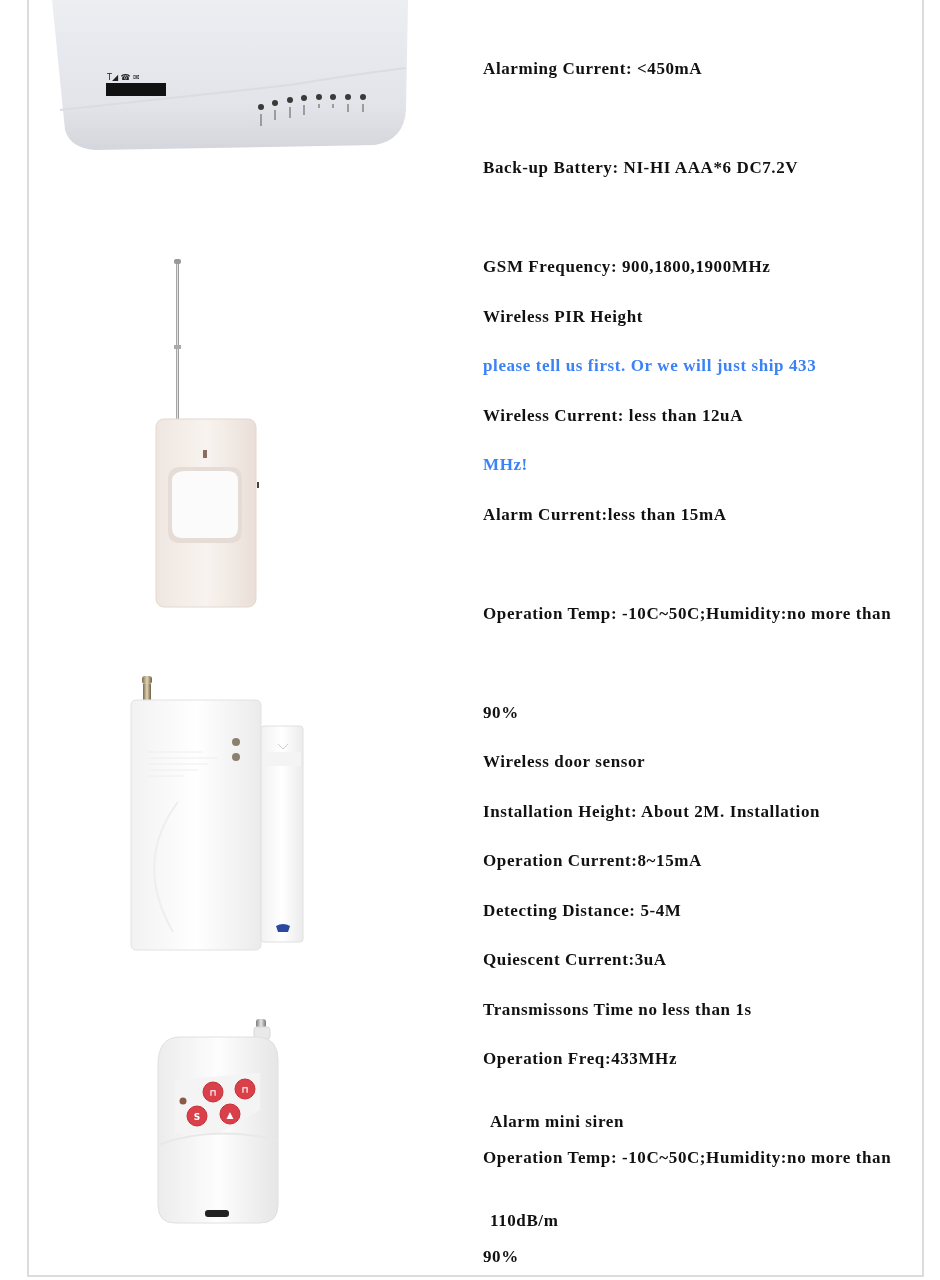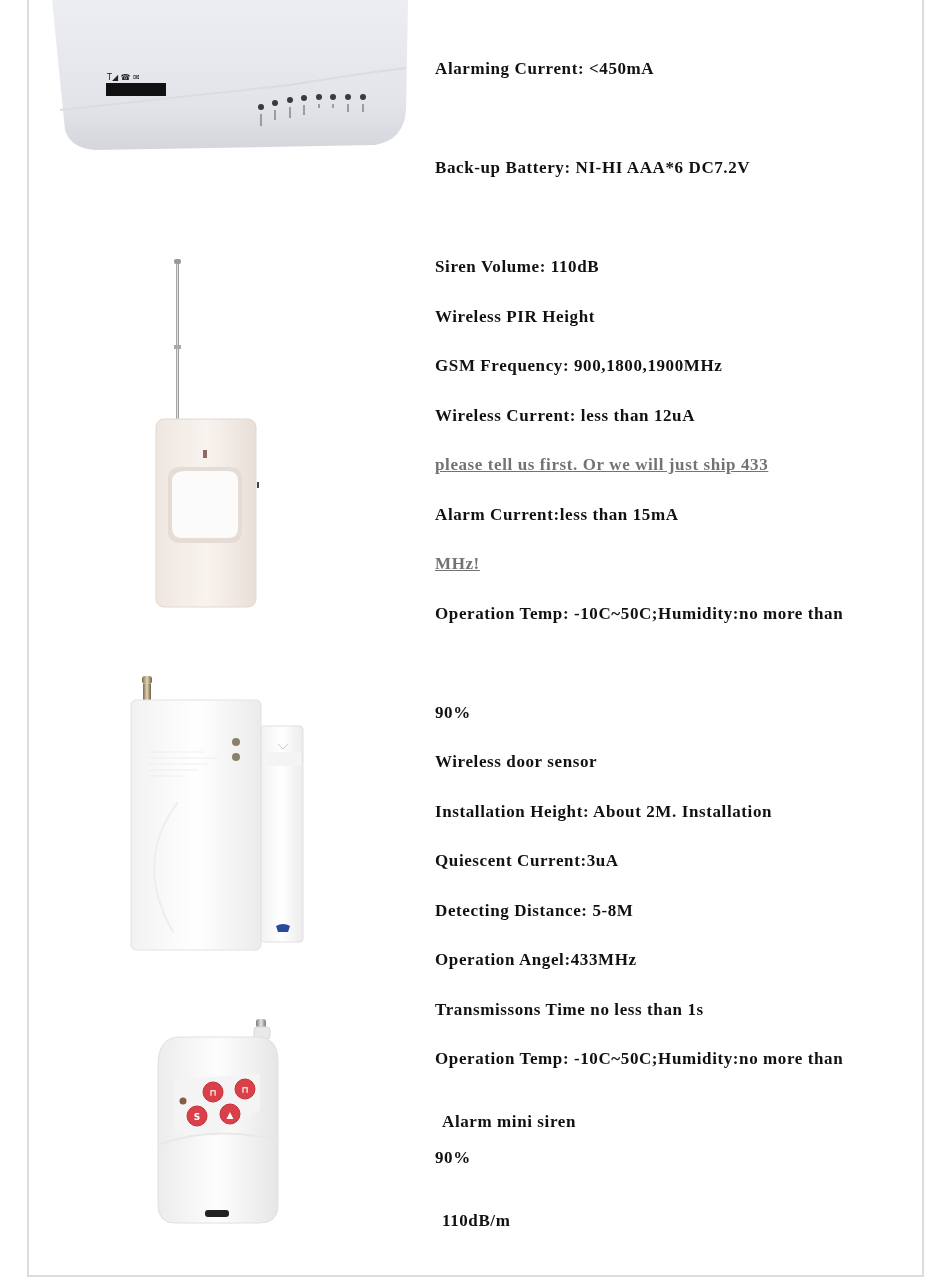--- a/index.html
+++ b/index.html
@@ -13,22 +13,22 @@
       position: absolute;
       font-family: "Liberation Serif", "DejaVu Serif", serif;
       font-size: 17px;
       font-weight: bold;
       color: #111;
       letter-spacing: 0.6px;
       line-height: 33px;
       white-space: pre;
       margin: 0; padding: 0;
     }
-    .spec .line { display: block; height: 33px; }
-    .spec .red { color: #737373; text-decoration: underline; }
+    .spec .line { display: block; height: 33px; margin-left: 48px; }
+    .spec .red { color: #3b82f6; }
     .img { position: absolute; }
     svg { display: block; }
   </style>
 </head>
 <body>
 
 <div class="frame"></div>
 
 <div class="img" style="left:50px; top:0; width:360px; height:155px;">
   <svg width="360" height="155" viewBox="0 0 360 155">
@@ -64,21 +64,20 @@
         <line x1="283" y1="104" x2="283" y2="108"></line>
       <line x1="298" y1="104" x2="298" y2="112"></line>
         <line x1="313" y1="104" x2="313" y2="112"></line>
     </g>
   </svg>
 </div>
 
 <div class="spec" style="left:435px; top:-14px;">
   <span class="line">Alarming Current: &lt;450mA</span>
   <span class="line">Back-up Battery: NI-HI AAA*6 DC7.2V</span>
-  <span class="line">Siren Volume: 110dB</span>
   <span class="line">GSM Frequency: 900,1800,1900MHz</span>
   <span class="line red">please tell us first. Or we will just ship 433</span>
   <span class="line red">MHz!</span>
 </div>
 
 <div class="img" style="left:150px; top:255px; width:115px; height:355px;">
   <svg width="115" height="355" viewBox="0 0 115 355">
     <defs>
       <linearGradient id="ant" x1="0" x2="1">
         <stop offset="0" stop-color="#8a8a8a"></stop>
@@ -102,21 +101,21 @@
   </svg>
 </div>
 
 <div class="spec" style="left:435px; top:234px;">
   <span class="line">Wireless PIR Height</span>
   <span class="line">Wireless Current: less than 12uA</span>
   <span class="line">Alarm Current:less than 15mA</span>
   <span class="line">Operation Temp: -10C~50C;Humidity:no more than</span>
   <span class="line">90%</span>
   <span class="line">Installation Height: About 2M. Installation</span>
-  <span class="line">Detecting Distance: 5-8M</span>
+  <span class="line">Detecting Distance: 5-4M</span>
   <span class="line">Transmissons Time no less than 1s</span>
   
   
 </div>
 
 <div class="img" style="left:128px; top:672px; width:185px; height:282px;">
   <svg width="185" height="282" viewBox="0 0 185 282">
     <defs>
       <linearGradient id="gold" x1="0" x2="1">
         <stop offset="0" stop-color="#7b6a4a"></stop>
@@ -144,22 +143,23 @@
     <path d="M50 130 Q5 190 45 260" stroke="#eeeeee" stroke-width="2" fill="none"></path>
     <rect x="133" y="54" width="42" height="216" rx="3" fill="url(#wb)" stroke="#e0e0e0"></rect>
     <rect x="135" y="80" width="38" height="14" fill="#f4f4f4"></rect>
     <path d="M150 72 L155 77 L160 72" stroke="#cccccc" fill="none"></path>
     <path d="M148 254 Q155 250 162 254 L160 260 L150 260 Z" fill="#2a4aa0"></path>
   </svg>
 </div>
 
 <div class="spec" style="left:435px; top:679px;">
   <span class="line">Wireless door sensor</span>
+  <span class="line">Operation Current:8~15mA</span>
   <span class="line">Quiescent Current:3uA</span>
-  <span class="line">Operation Angel:433MHz</span>
+  <span class="line">Operation Freq:433MHz</span>
   <span class="line">Operation Temp: -10C~50C;Humidity:no more than</span>
   <span class="line">90%</span>
   
   
   
 </div>
 
 <div class="img" style="left:150px; top:1015px; width:135px; height:215px;">
   <svg width="135" height="215" viewBox="0 0 135 215">
     <defs>

